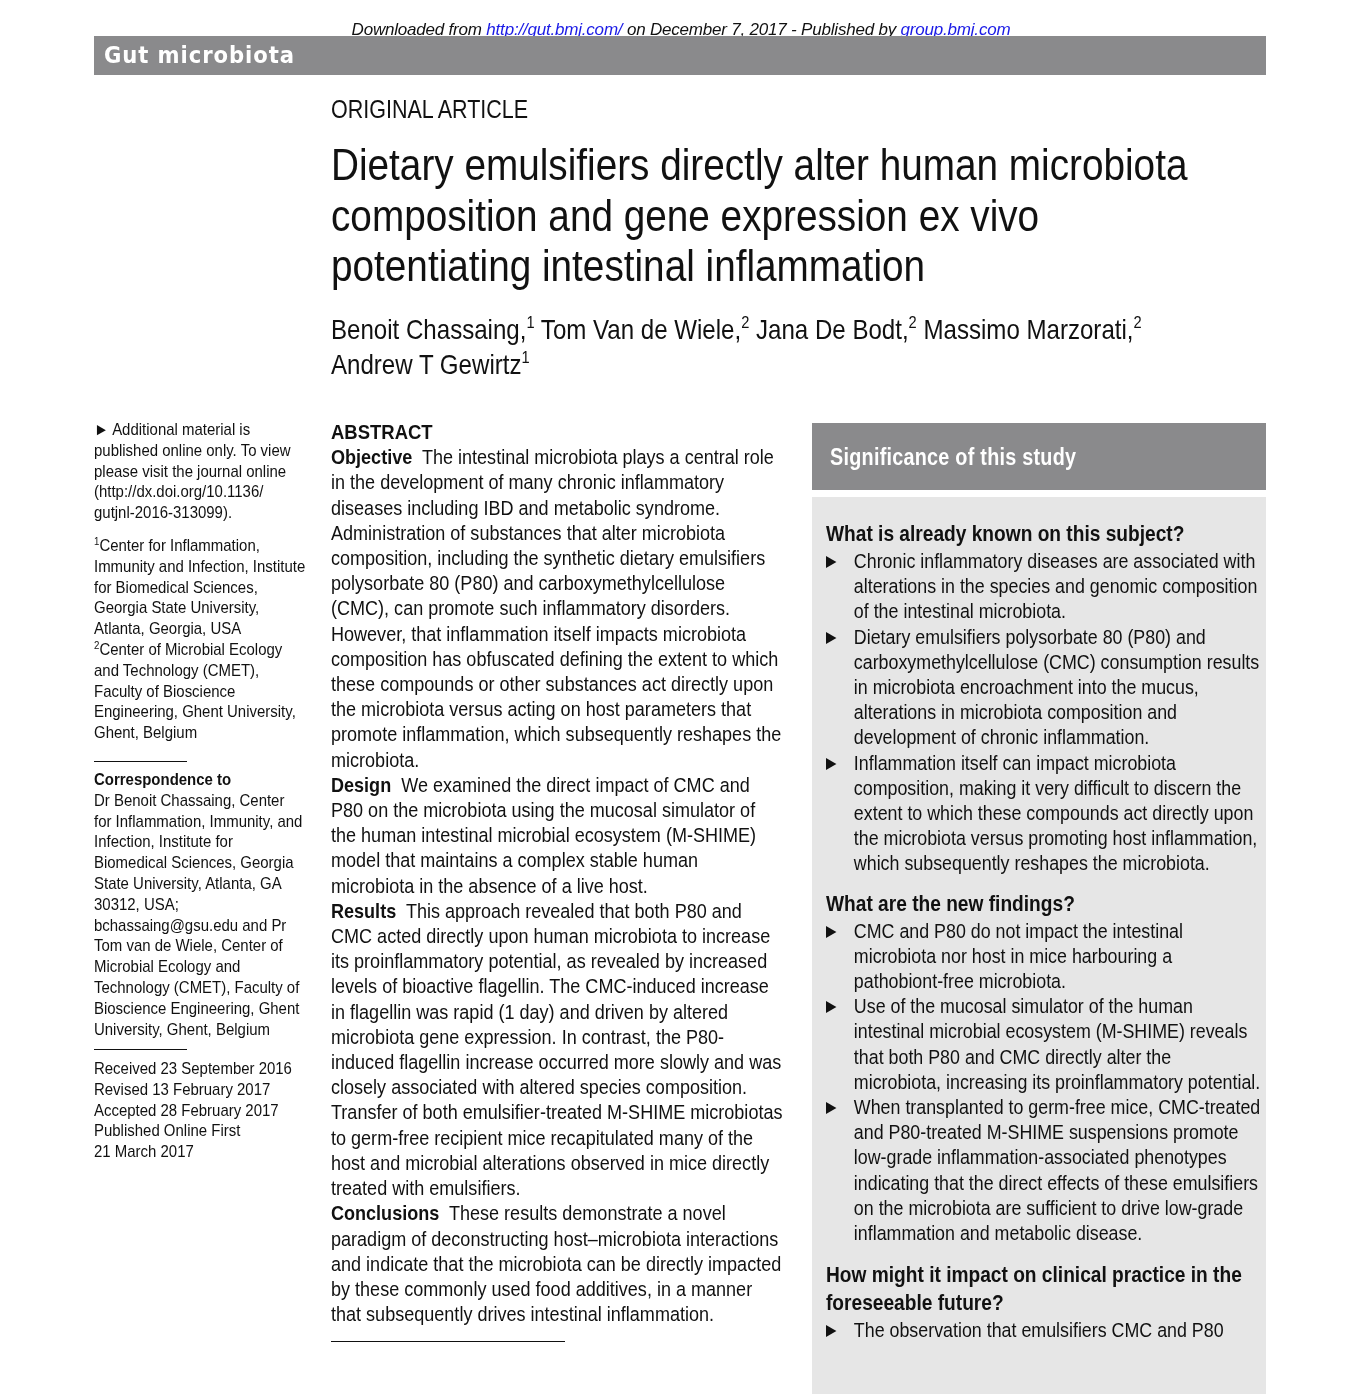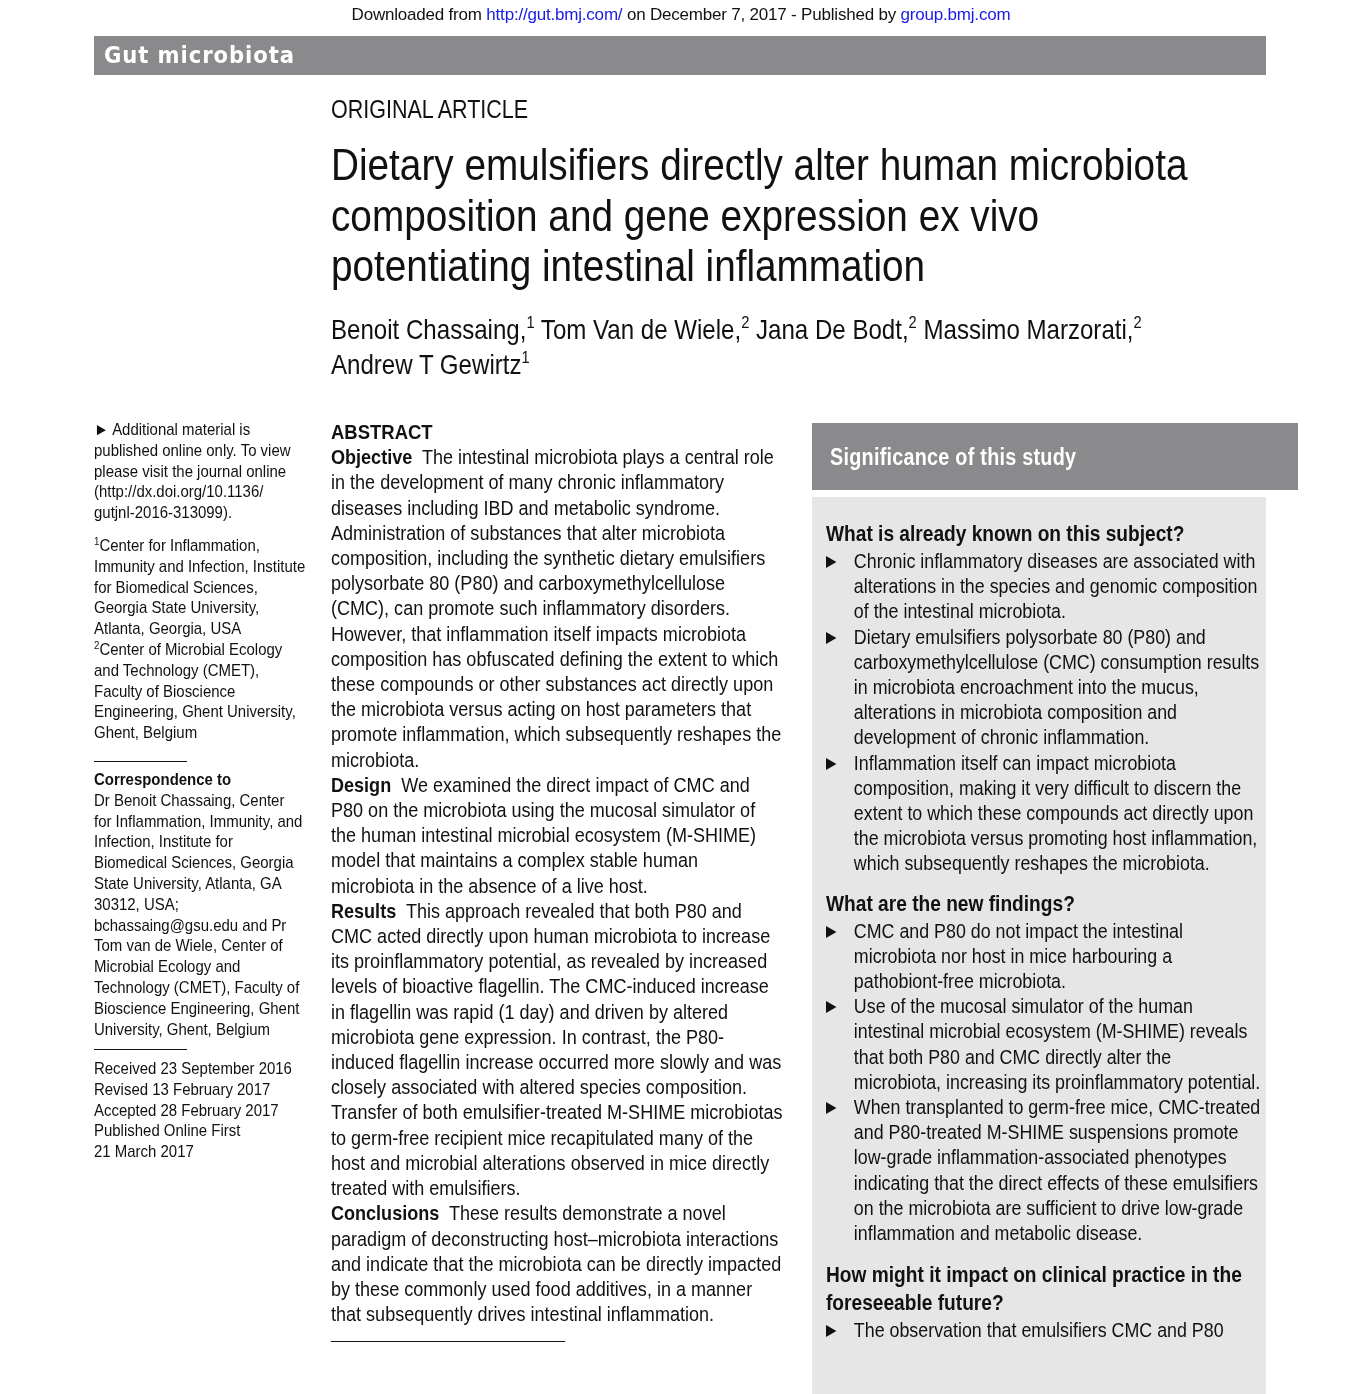--- a/index.html
+++ b/index.html
@@ -1,23 +1,24 @@
 <!DOCTYPE html>
 <html><head>
   <meta charset="utf-8">
   <style>
     html, body { margin: 0; padding: 0; background: #ffffff; }
     body {
       width: 1362px; height: 1394px; position: relative; overflow: hidden;
       font-family: "Liberation Sans", sans-serif; color: #111;
     }
     .topline {
-      position: absolute; top: 5px; left: 0; width: 1362px; text-align: center;
+      position: absolute; top: 20px; left: 0; width: 1362px; text-align: center;
       font-family: "Liberation Sans", sans-serif; font-size: 17px; color: #111;
       letter-spacing: -0.2px;
+      font-style: italic;
     }
     .topline a { color: #1a1ae6; text-decoration: none; }
     .section-bar {
       position: absolute; top: 36px; left: 94px; width: 1172px; height: 39px;
       background: #8a8a8c;
       text-align: center;
     }
     .section-bar span {
       position: absolute; left: 10px; top: 6px; color: #fff; font-weight: bold;
       font-size: 23px; letter-spacing: 1px; font-family: "DejaVu Sans", sans-serif;
@@ -45,21 +46,21 @@
     .hr-short { position: absolute; left: 94px; width: 93px; height: 1px; background: #111; }
     .abstract {
       position: absolute; top: 419px; left: 331px; width: 515px; font-size: 20.5px; line-height: 25.2px;
       transform: scaleX(0.88); transform-origin: left top; color: #111;
     }
     .abstract .heading { font-weight: bold; font-size: 21px; }
     .abstract p { margin: 0; }
     .abstract b { font-weight: bold; }
     .hr-abstract { position: absolute; left: 331px; top: 1341px; width: 234px; height: 1px; background: #111; }
     .sig-header {
-      position: absolute; top: 423px; left: 812px; width: 454px; height: 67px; background: #8a8a8c; padding-left: 32px;
+      position: absolute; top: 423px; left: 812px; width: 454px; height: 67px; background: #8a8a8c;
     }
     .sig-header span {
       position: absolute; left: 18px; top: 21px; color: #fff; font-size: 23px; font-weight: bold;
       font-family: "Liberation Sans", sans-serif; transform: scaleX(0.86); transform-origin: left top;
       letter-spacing: 0.3px;
     }
     .sig-body {
       position: absolute; top: 497px; left: 812px; width: 454px; height: 900px; background: #e6e6e6;
     }
     .sig-content {

